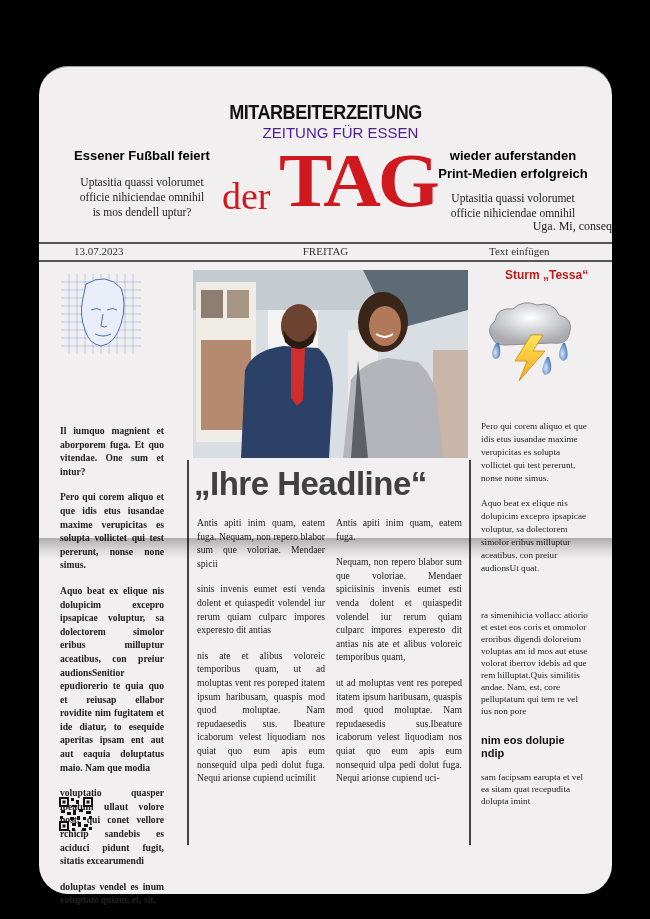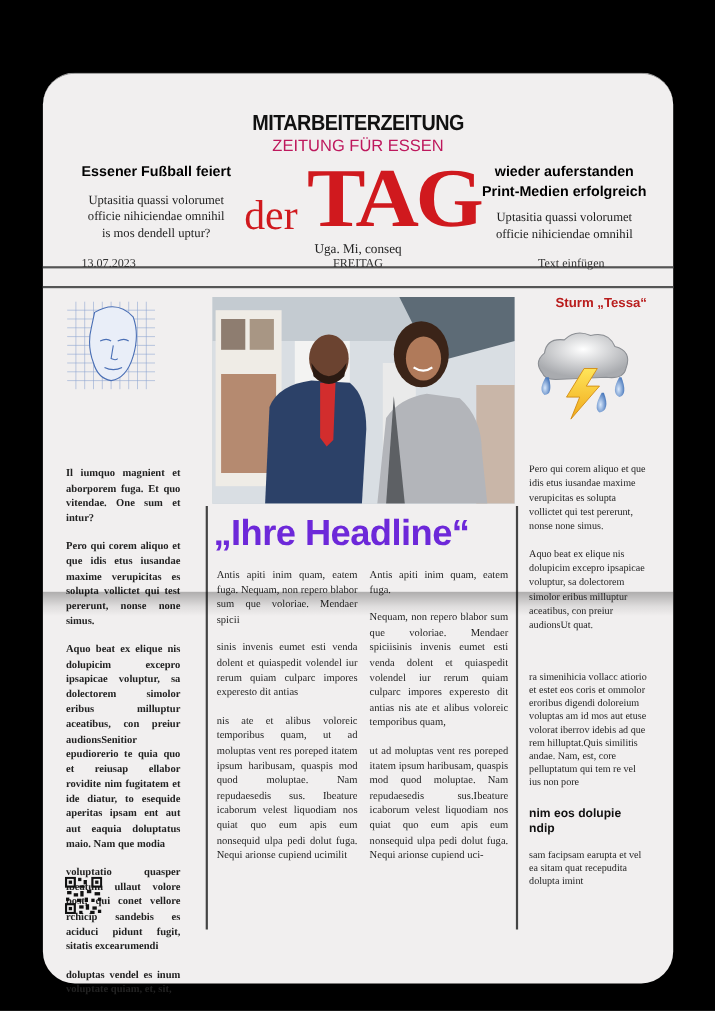--- a/index.html
+++ b/index.html
@@ -1,32 +1,32 @@
 <!DOCTYPE html>
 <html><head>
 <meta charset="utf-8">
 <style>
   html, body { margin:0; padding:0; }
   body { width:650px; height:919px; background:#000; position:relative; overflow:hidden; }
   .page { position:absolute; left:39px; top:66px; width:573px; height:827px; background:#f1efef; border-top:1px solid #999;border-radius:29px; }
   .abs { position:absolute; }
   .masthead-top { left:0; width:573px; top:34px; text-align:center; font-family:"Liberation Sans",sans-serif; font-weight:bold; font-size:20px; letter-spacing:-0.5px; color:#111; transform:scaleX(0.9); }
-  .masthead-sub { left:0; width:573px; top:57px; text-align:center; font-family:"Liberation Sans",sans-serif; font-size:15px; color:#be185d; }
+  .masthead-sub { left:15px; width:573px; top:57px; text-align:center; font-family:"Liberation Sans",sans-serif; font-size:15px; color:#4c1d95; }
   .side-title { font-family:"Liberation Sans",sans-serif; font-weight:bold; color:#000000; font-size:13px; text-align:center; line-height:18px; }
   .side-text { font-family:"Liberation Serif",serif; font-size:11.5px; color:#222; text-align:center; line-height:15px; }
   .logo-der { left:183px; top:107px; font-family:"Liberation Serif",serif; color:#d0191e; font-size:38px; }
   .logo-tag { left:240px; top:70px; font-family:"Liberation Serif",serif; font-weight:bold; color:#d0191e; font-size:76px; letter-spacing:-3px; transform:scaleX(1.05); transform-origin:left; }
-  .logo-sub { left:0; width:573px; top:152px; text-align:center; font-family:"Liberation Serif",serif; font-size:12px; color:#222; }
+  .logo-sub { left:0; width:573px; top:152px; text-align:right; font-family:"Liberation Serif",serif; font-size:12px; color:#222; }
   .rule { left:0; width:573px; height:1.5px; background:#555; }
-  .dateline { top:167px; font-family:"Liberation Serif",serif; font-size:11px; color:#333; }
+  .dateline { top:178px; font-family:"Liberation Serif",serif; font-size:11px; color:#333; }
   .col-text { font-family:"Liberation Serif",serif; font-size:9.6px; line-height:13.6px; color:#222; }
   .col-text p { margin:0 0 12px 0; }
   .just { text-align:justify; }
   .vline { width:1.5px; background:#444; }
-  .headline { font-family:"Liberation Sans",sans-serif; font-weight:bold; font-size:33px; color:#6d28d9; letter-spacing:-0.5px; }
+  .headline { font-family:"Liberation Sans",sans-serif; font-weight:bold; font-size:33px; color:#404040; letter-spacing:-0.5px; }
   .subhead { font-family:"Liberation Sans",sans-serif; font-weight:bold; font-size:11px; line-height:13px; color:#111; }
   .fold { position:absolute; left:0; width:573px; top:471px; height:22px; background:linear-gradient(to bottom, rgba(0,0,0,0.28), rgba(0,0,0,0.08) 60%, rgba(0,0,0,0)); pointer-events:none; }
   .photo { left:154px; top:203px; width:275px; height:188px; overflow:hidden; background:#cfd6dc; }
 </style>
 </head>
 <body>
 
 <div class="page">
 
   <div class="abs masthead-top">MITARBEITERZEITUNG</div>

